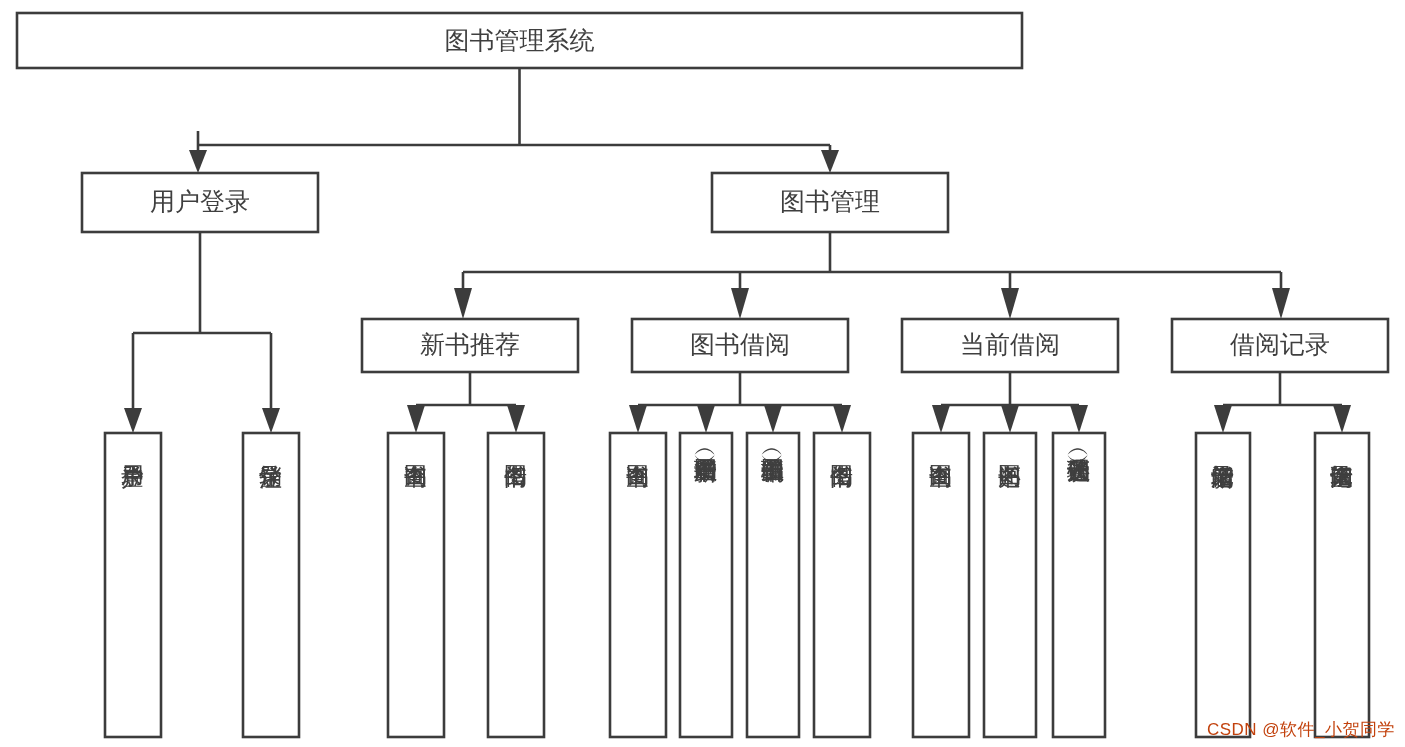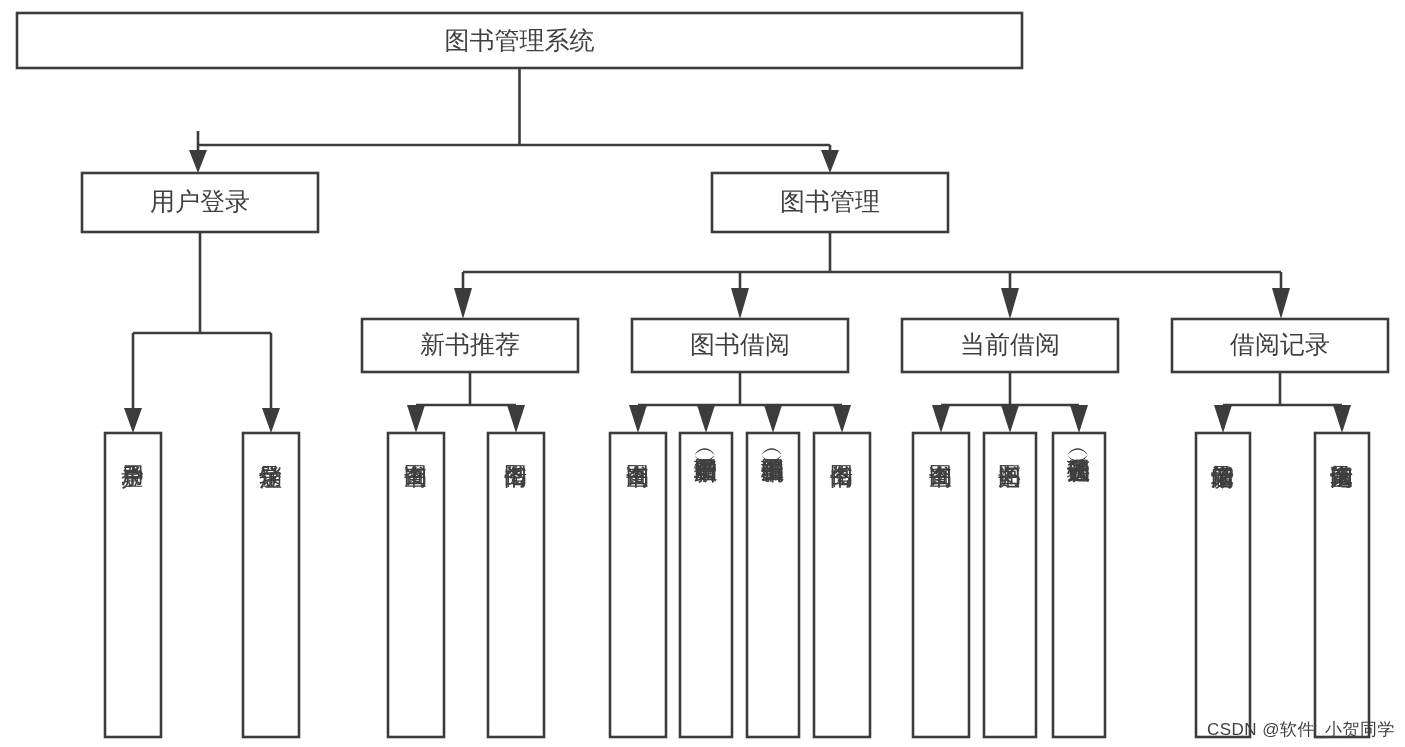--- a/index.html
+++ b/index.html
@@ -52,21 +52,21 @@
   }
   text.v-label {
     font-size: 23px;
   }
   .watermark {
     position: absolute;
     right: 10px;
     bottom: 6px;
     font-family: "Liberation Sans", "DejaVu Sans", sans-serif;
     font-size: 17px;
-    color: #404040;
+    color: #c2410c;
     letter-spacing: 0.5px;
     white-space: nowrap;
     user-select: none;
   }
 </style>
 </head>
 <body>
 
 <div id="diagram-root">
 <svg id="flow" viewBox="0 0 1405 747" xmlns="http://www.w3.org/2000/svg">

